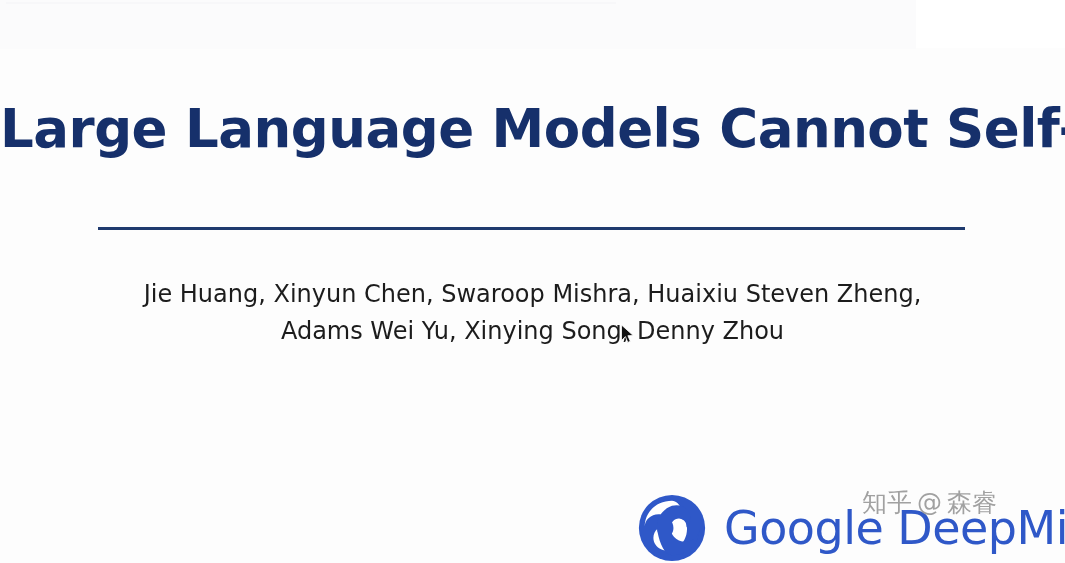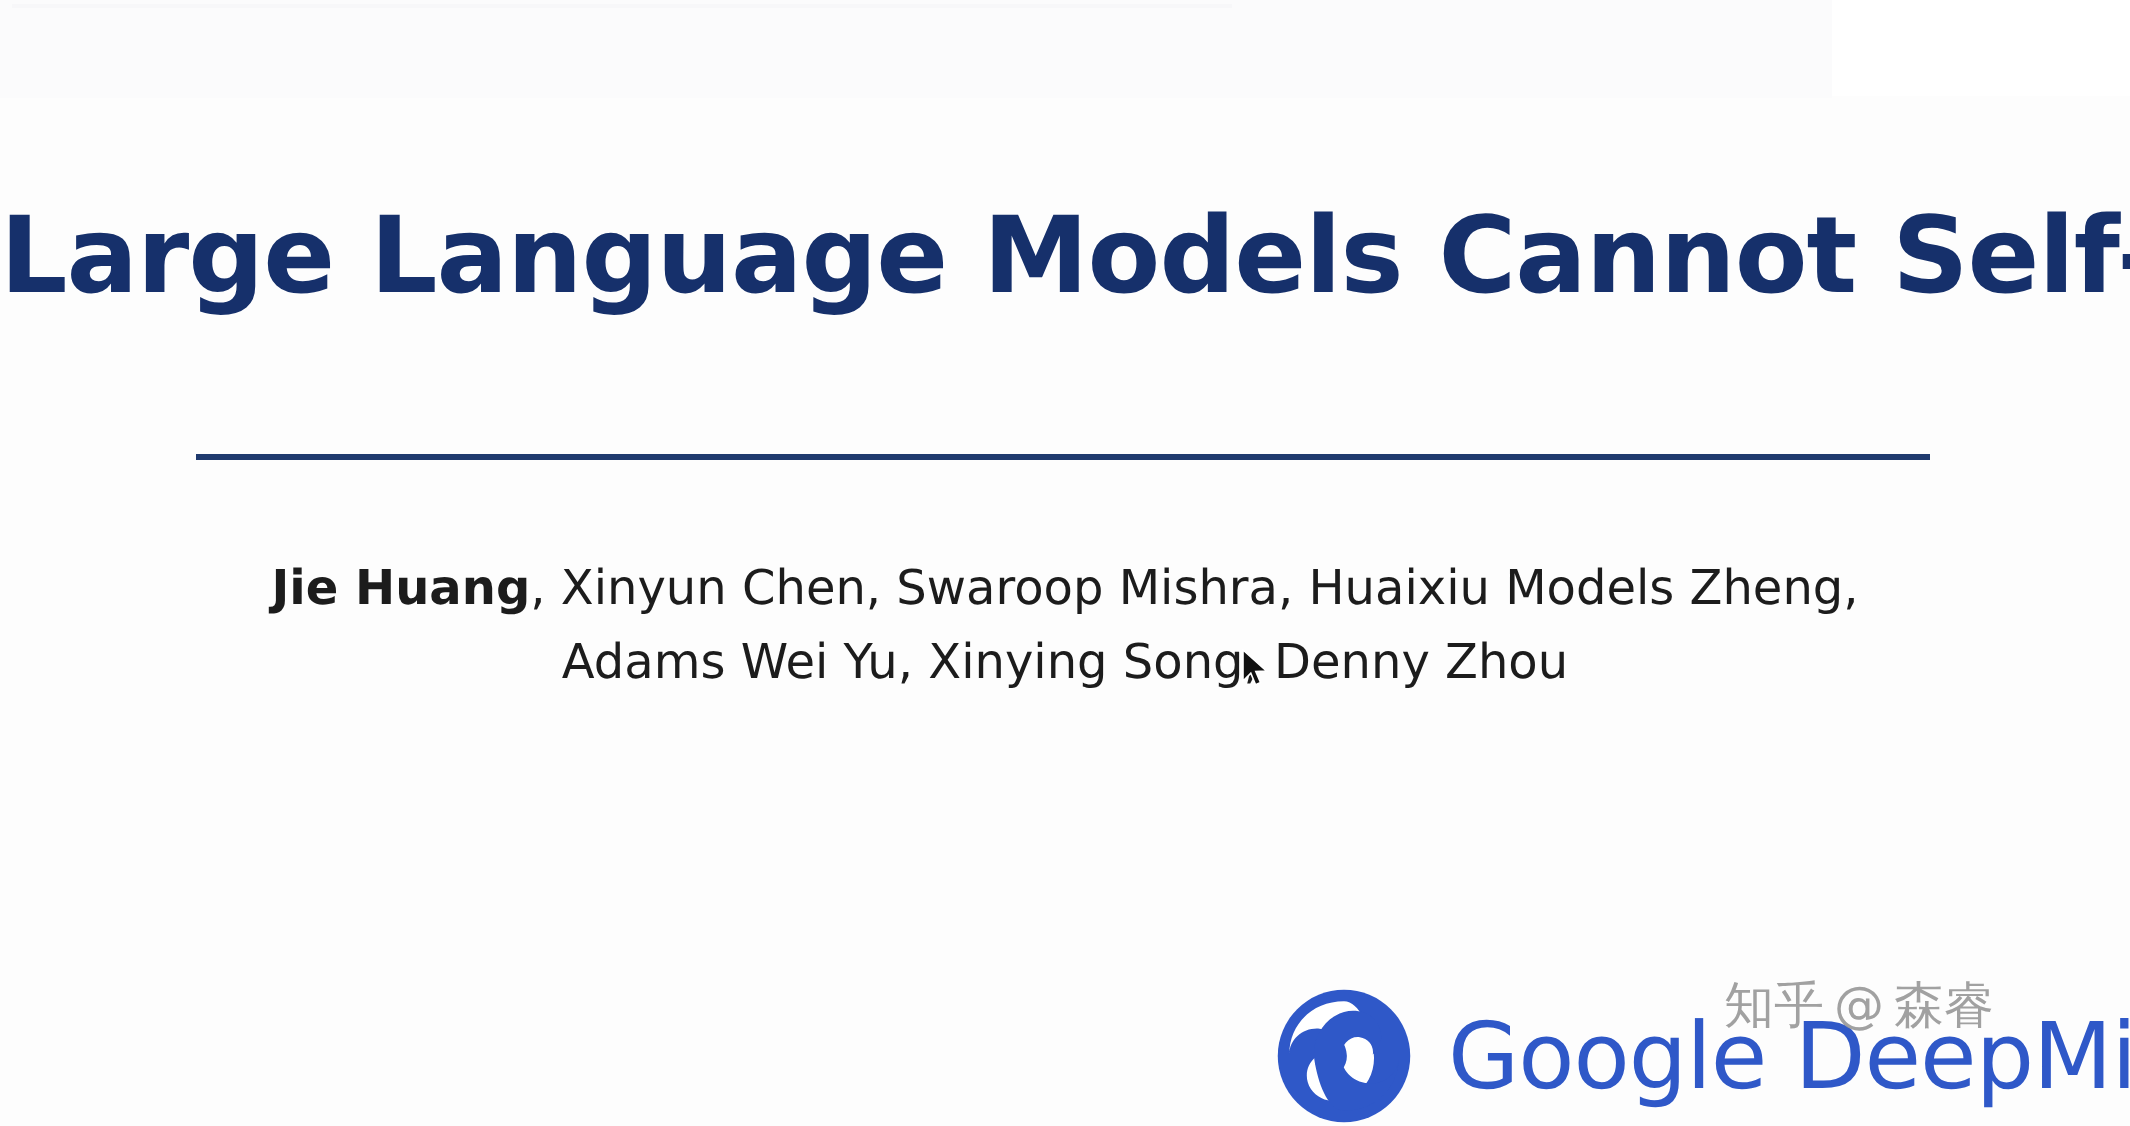--- a/index.html
+++ b/index.html
@@ -85,21 +85,21 @@
     text-align: center;
     color: #1c1c1c;
     font-family: "DejaVu Sans", sans-serif;
     font-size: 24px;
     line-height: 37px;
   }
   .authors-line {
     white-space: nowrap;
   }
   .author-lead {
-    font-weight: bold;
+    font-weight: normal;
     margin-top: 15px;
   }
 
   
   .cursor-arrow {
     position: absolute;
     left: 620px;
     top: 324px;
     width: 16px;
     height: 20px;
@@ -154,21 +154,21 @@
   <div class="top-panel-b"></div>
   <div class="top-hairline"></div>
 
   <div class="title-block">
     <div class="title-line">Large Language Models Cannot Self-Correct</div>
   </div>
 
   <div class="title-rule"></div>
 
   <div class="authors-block">
-    <div class="authors-line"><span class="author-lead">Jie Huang</span><span>, Xinyun Chen, Swaroop Mishra, Huaixiu Models Zheng,</span></div>
+    <div class="authors-line"><span class="author-lead">Jie Huang</span><span>, Xinyun Chen, Swaroop Mishra, Huaixiu Steven Zheng,</span></div>
     <div class="authors-line">Adams Wei Yu, Xinying Song, Denny Zhou</div>
   </div>
 
   <svg class="cursor-arrow" viewBox="0 0 16 20" xmlns="http://www.w3.org/2000/svg">
     <path d="M1.5 1 L1.5 16.5 L5.4 12.6 L7.8 18.4 L10.3 17.3 L7.9 11.7 L13.2 11.5 Z" fill="#111111" stroke="#ffffff" stroke-width="0.8"></path>
   </svg>
 
   <div class="logo-block">
     <svg class="logo-mark" viewBox="0 0 100 100" xmlns="http://www.w3.org/2000/svg">
       <circle cx="50" cy="50" r="46" fill="#2f58c8"></circle>

